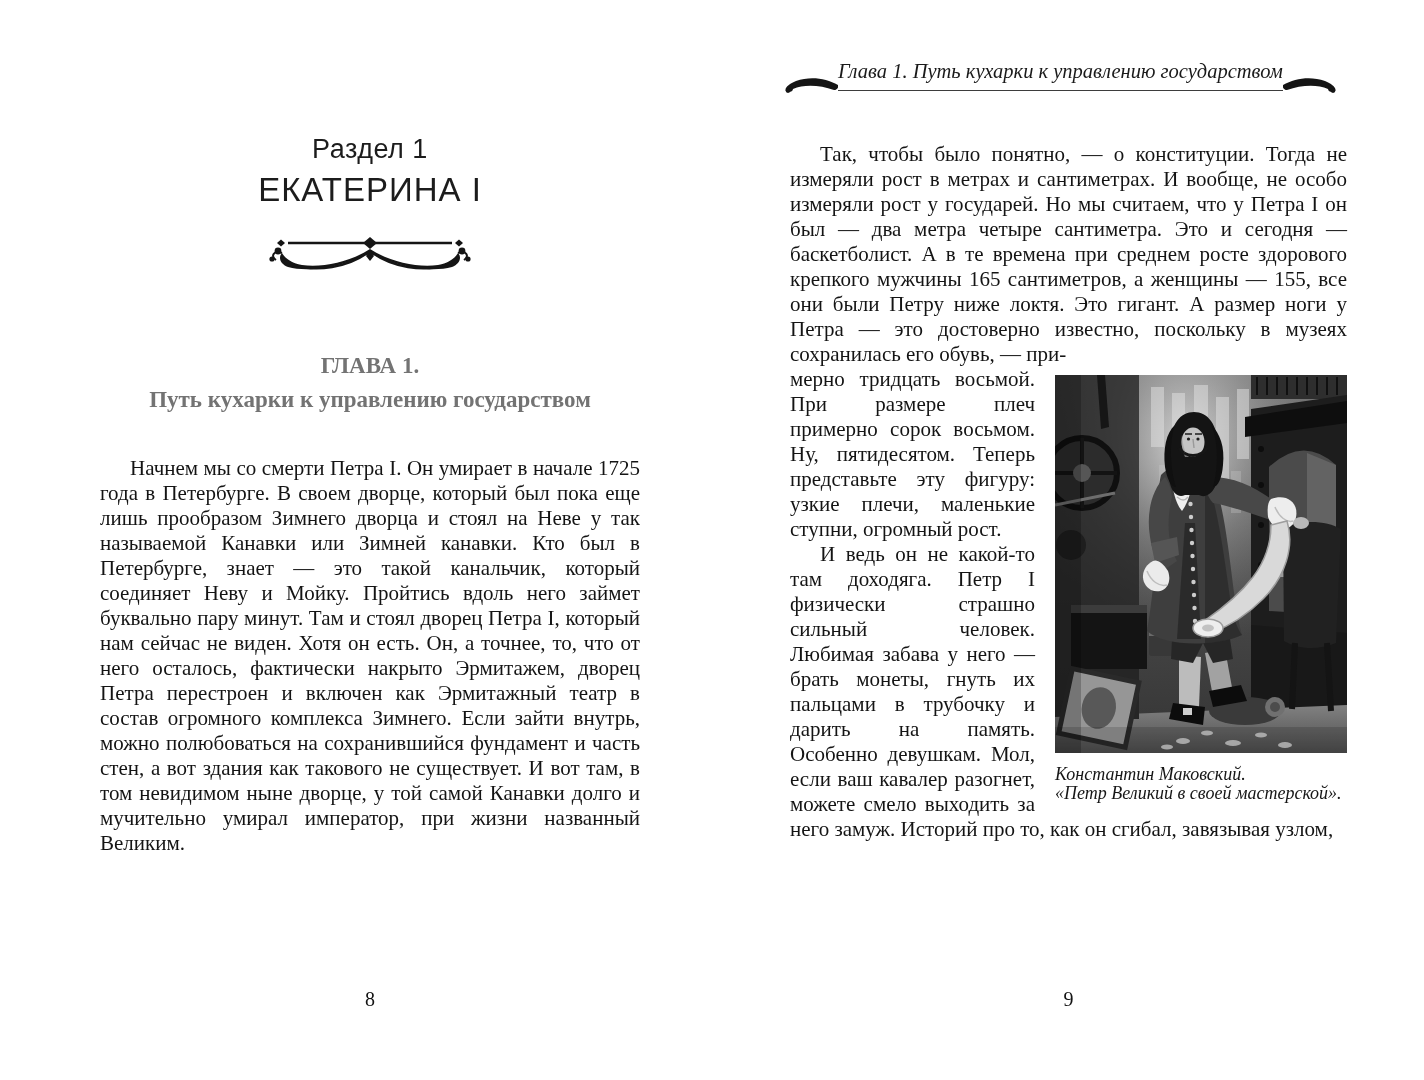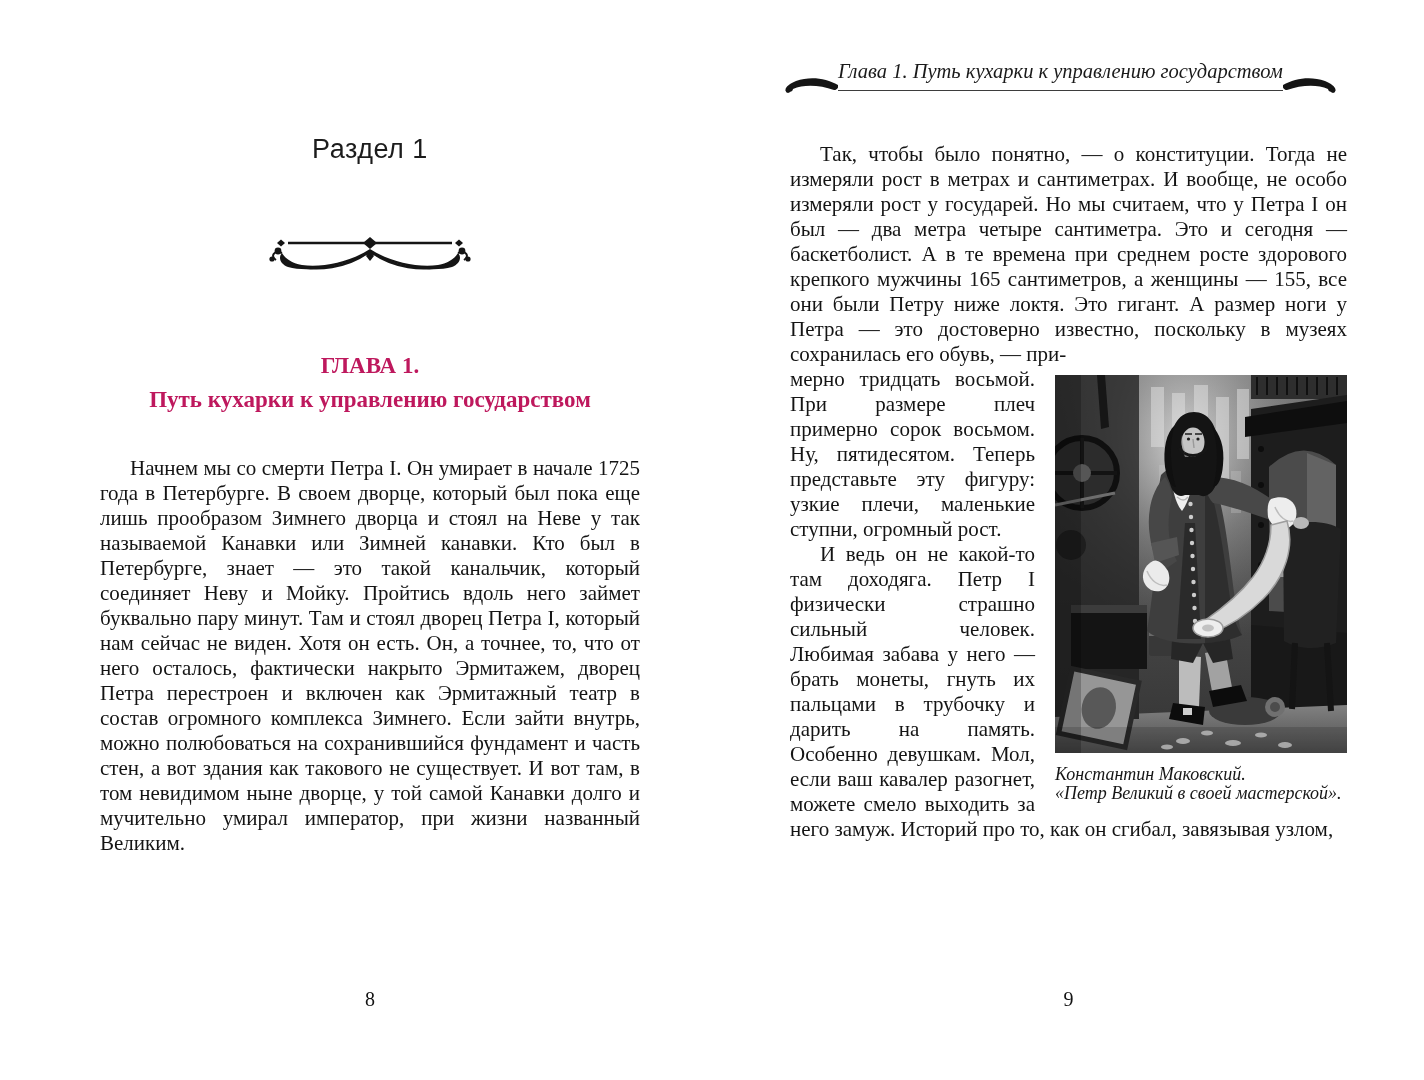--- a/index.html
+++ b/index.html
@@ -20,21 +20,21 @@
     font-family:Liberation Sans, sans-serif; font-size:27px; letter-spacing:.5px; color:#1c1c1c;
   }
   .section-title {
     position:absolute; top:171px; width:100%; text-align:center;
     font-family:"Liberation Sans", sans-serif; font-size:33px; letter-spacing:1px; color:#1c1c1c;
   }
   .ornament { position:absolute; top:237px; left:50%; transform:translateX(-50%); }
 
   .chapter-heading, .chapter-subtitle {
     position:absolute; width:100%; text-align:center;
-    font-weight:bold; font-size:23px; color:#be185d;
+    font-weight:bold; font-size:23px; color:#737373;
   }
   .chapter-heading { top:353px; }
   .chapter-subtitle { top:387px;text-align:center; }
 
   .body-text {
     position:absolute; width:100%;
     font-size:21px; line-height:25px; text-align:justify; color:#141414;
   }
   #left-body  { top:456px; }
   #right-body { top:142px; }
@@ -64,20 +64,21 @@
   figure.plate svg.painting { display:block; width:292px; height:378px; }
   .plate-caption { margin-top:12px; font-size:18px; line-height:19px; text-align:left; color:#161616; }
   .cap-italic { font-style:italic; }
   .cap-note { font-style:normal; }
 </style>
 </head>
 <body>
 
 <div class="page" id="left-page">
   <div class="section-label">Раздел 1</div>
+  <div class="section-title">ЕКАТЕРИНА I</div>
 
   <svg class="ornament" width="212" height="34" viewBox="0 0 212 34">
     <g fill="#151515" stroke="#151515">
       <line x1="24" y1="6" x2="188" y2="6" stroke-width="2.4"></line>
       <polygon points="106,0 113,6 106,12 99,6" stroke="none"></polygon>
       <polygon points="17,2.5 21,6 17,9.5 13,6" stroke="none"></polygon>
       <polygon points="195,2.5 199,6 195,9.5 191,6" stroke="none"></polygon>
       <g id="orn-half">
         <path d="M106 12 C 86 25, 58 31, 38 28 C 27 26, 21 21, 18 16 C 14 20, 16 27, 24 30 C 46 36, 82 29, 106 16 Z" stroke="none"></path>
         <path d="M106 14 C 84 31, 52 35, 30 28" stroke-width="2.5" fill="none"></path>

